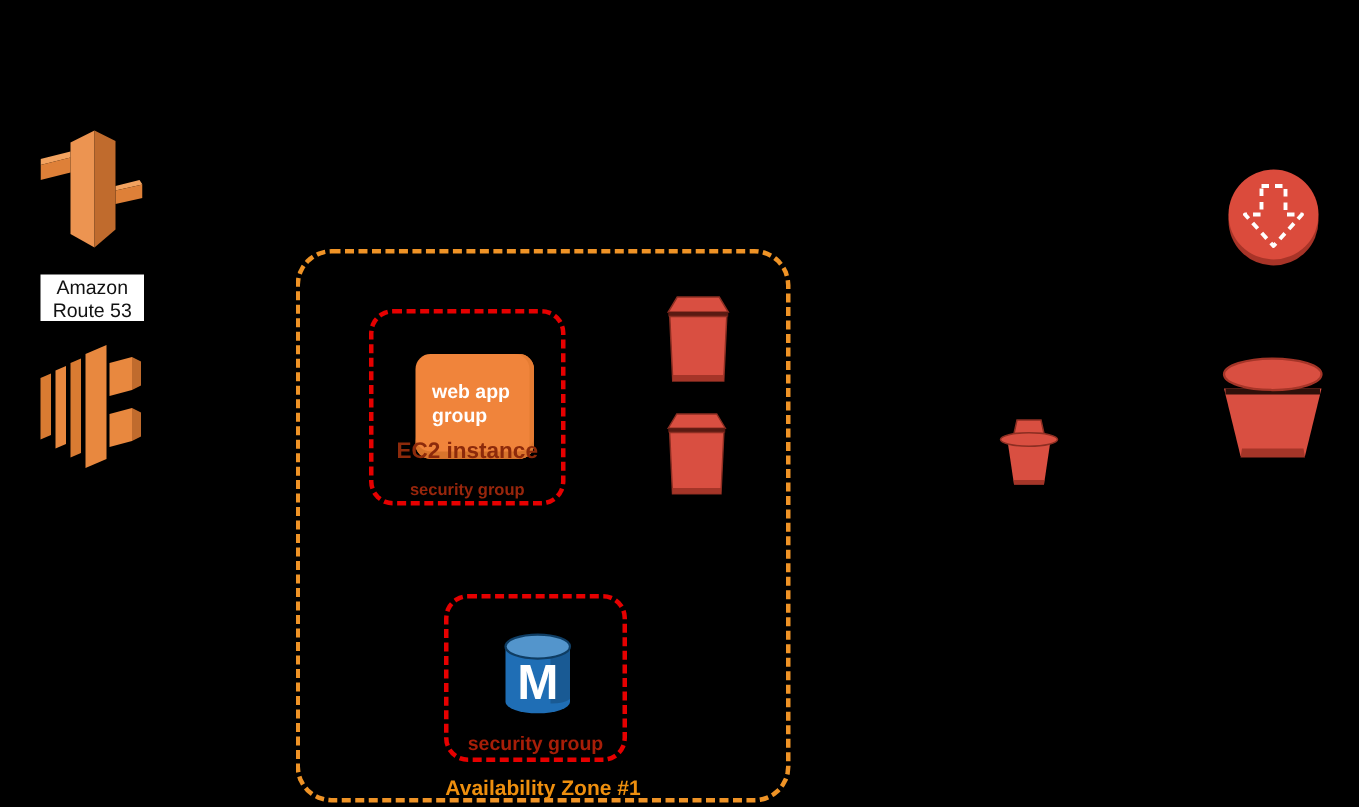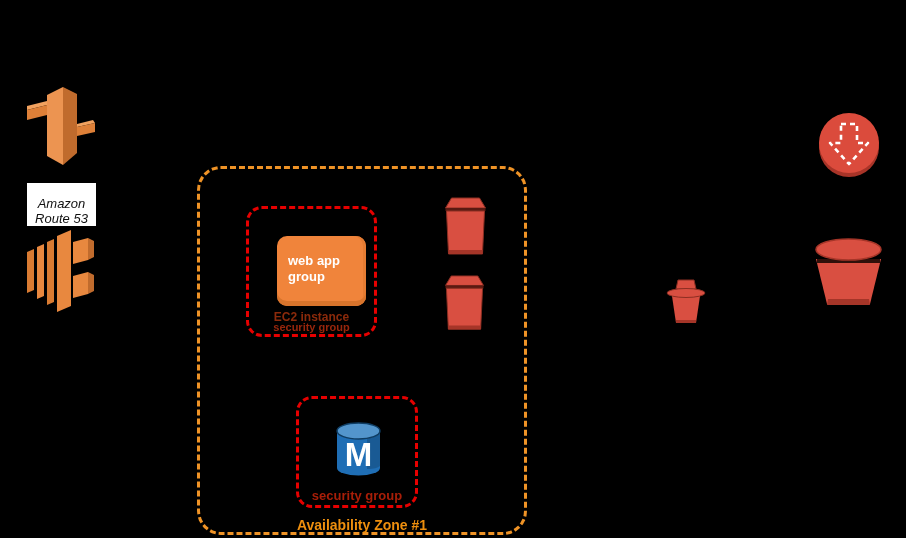--- a/index.html
+++ b/index.html
@@ -4,21 +4,21 @@
 <style>
   :root{
     --bg:#000000; --az-dash:#EF9326; --sg-dash:#E60000;
     --sg-text:#8C2A0B; --sg-text2:#A81E08; --az-text:#EE8F0E;
   }
   html,body{margin:0;padding:0;background:var(--bg);}
   .canvas{position:relative;width:906px;height:538px;background:var(--bg);
           font-family:"Liberation Sans",sans-serif;overflow:hidden;}
   .abs{position:absolute;}
   .whitebox{background:#ffffff;color:#111111;font-size:13px;line-height:15px;
-            text-align:center;padding-top:13px;font-style:italic;}
+            text-align:center;padding-top:1px;}
   .group{border:3px dashed var(--sg-dash);border-radius:16px;}
   .az{border:3px dashed var(--az-dash);border-radius:24px;}
   .grouplabel{font-weight:bold;text-align:center;}
   .webapp{background:#F0843B;border-radius:10px;
           box-shadow:inset 0 -5px 0 #D8742C, inset -3px 0 0 #E57C33;
           color:#ffffff;font-weight:bold;font-size:13px;line-height:16px;
           padding:17px 0 0 11px;box-sizing:border-box;}
   svg{display:block;}
 </style>
 </head>
@@ -49,26 +49,26 @@
     <polygon points="63,10 69,13 69,29 63,32" fill="#C06B2D"></polygon>
     <polygon points="48,48 63,44 63,66 48,70" fill="#E8883F"></polygon>
     <polygon points="63,44 69,47 69,63 63,66" fill="#C06B2D"></polygon>
   </svg>
 
   <div class="abs az" style="left:197px;top:166px;width:324px;height:363px"></div>
   <div class="abs grouplabel" style="left:197px;top:517px;width:330px;font-size:14px;color:var(--az-text)">Availability Zone #1</div>
 
   <div class="abs group" style="left:246px;top:206px;width:125px;height:125px"></div>
 
-  <div class="abs webapp" style="left:277px;top:236px;width:89px;height:70px">
+  <div class="abs webapp" style="left:277px;top:236px;width:79px;height:70px">
     <div>web app</div>
     <div>group</div>
   </div>
 
-  <div class="abs grouplabel" style="left:246px;top:310px;width:131px;font-size:12px;color:var(--sg-text)">EC2 instance</div>
+  <div class="abs grouplabel" style="left:246px;top:292px;width:131px;font-size:15px;color:var(--sg-text)">EC2 instance</div>
   <div class="abs grouplabel" style="left:246px;top:321px;width:131px;font-size:11px;color:#99260C">security group</div>
 
   <svg class="abs" style="left:443px;top:197px" width="45" height="61" viewBox="0 0 44 61">
     <polygon points="8,1 36,1 42,11 2,11" fill="#D94F41" stroke="#8C2E22" stroke-width="1"></polygon>
     <rect x="2" y="11" width="40" height="3" fill="#5A1A12"></rect>
     <polygon points="3,14 41,14 39,57 5,57" fill="#D94F41" stroke="#8C2E22" stroke-width="1"></polygon>
     <polygon points="5,53 39,53 39,57 5,57" fill="#A53528"></polygon>
   </svg>
   <svg class="abs" style="left:442px;top:275px" width="45" height="58" viewBox="0 0 44 61">
     <polygon points="8,1 36,1 42,11 2,11" fill="#D94F41" stroke="#8C2E22" stroke-width="1"></polygon>

